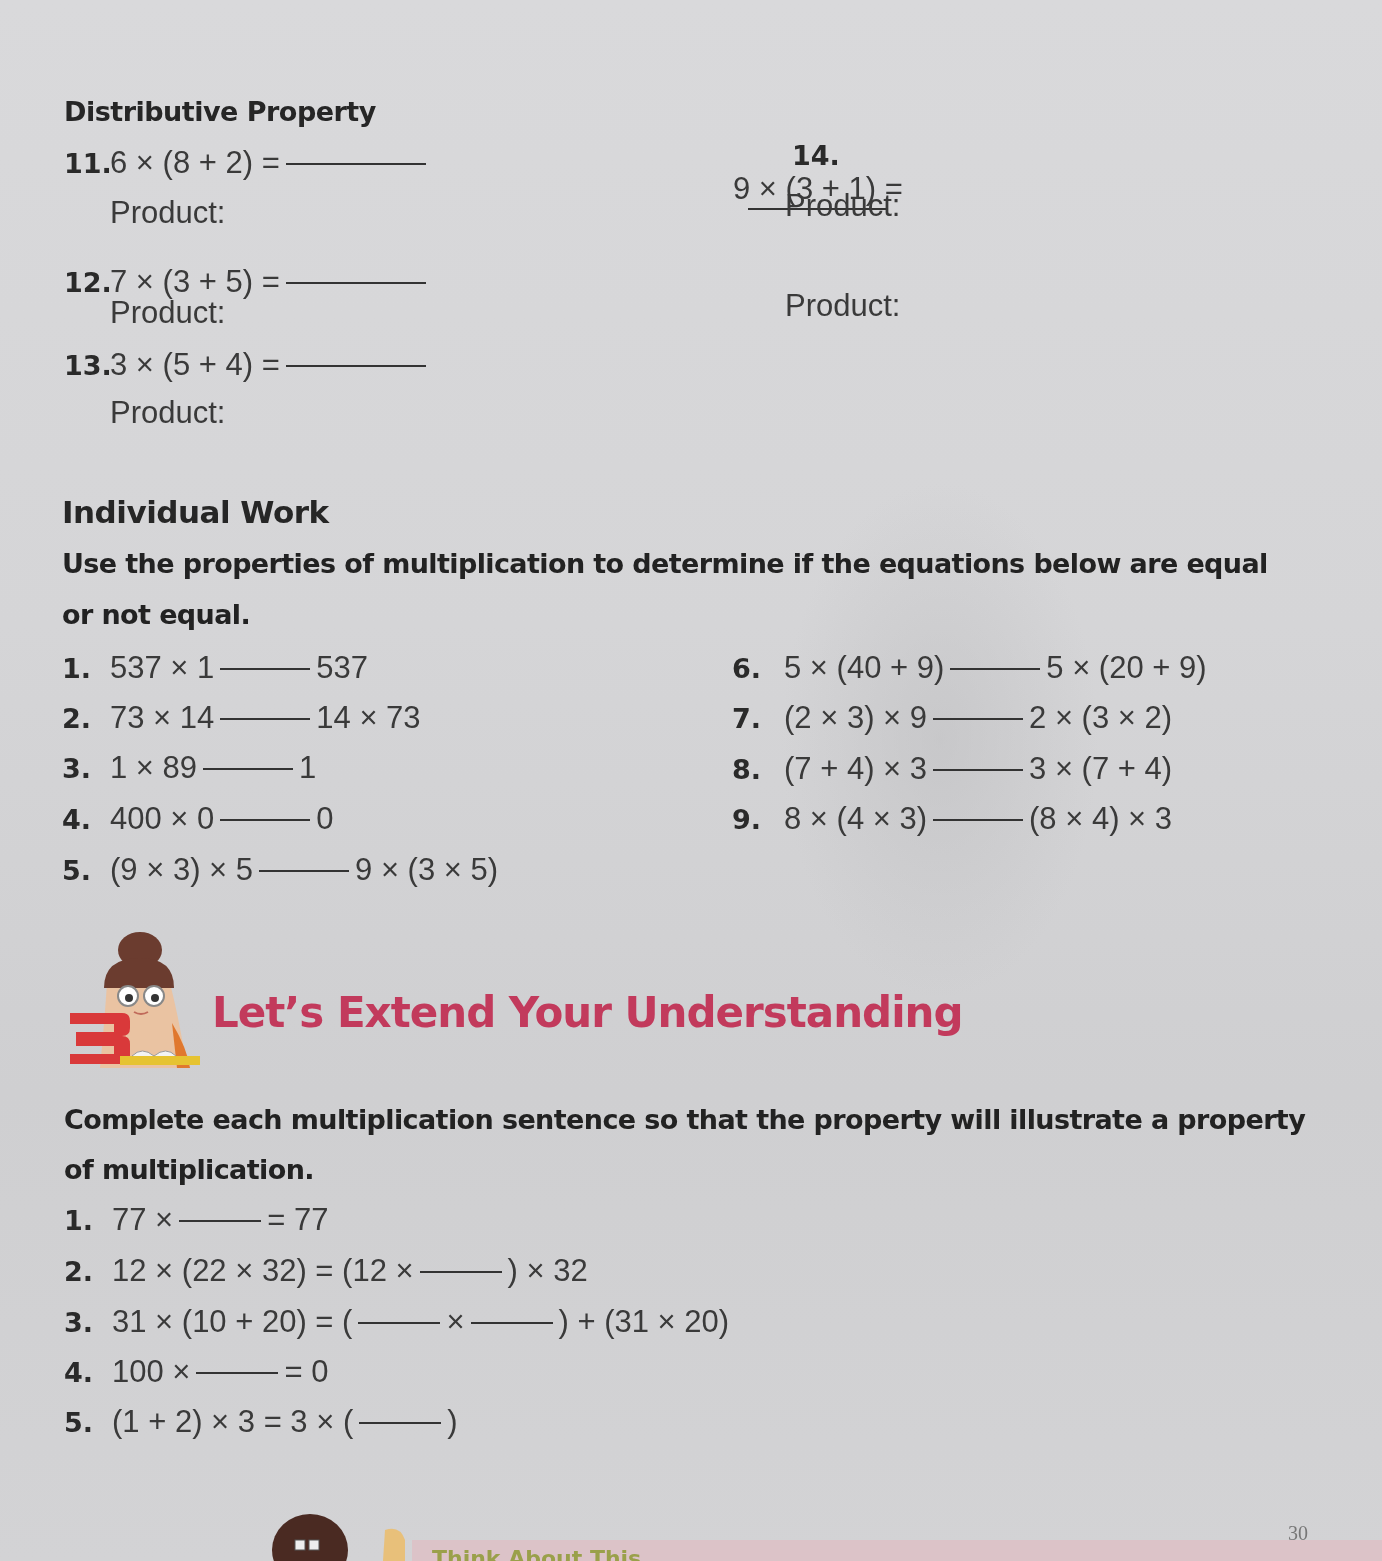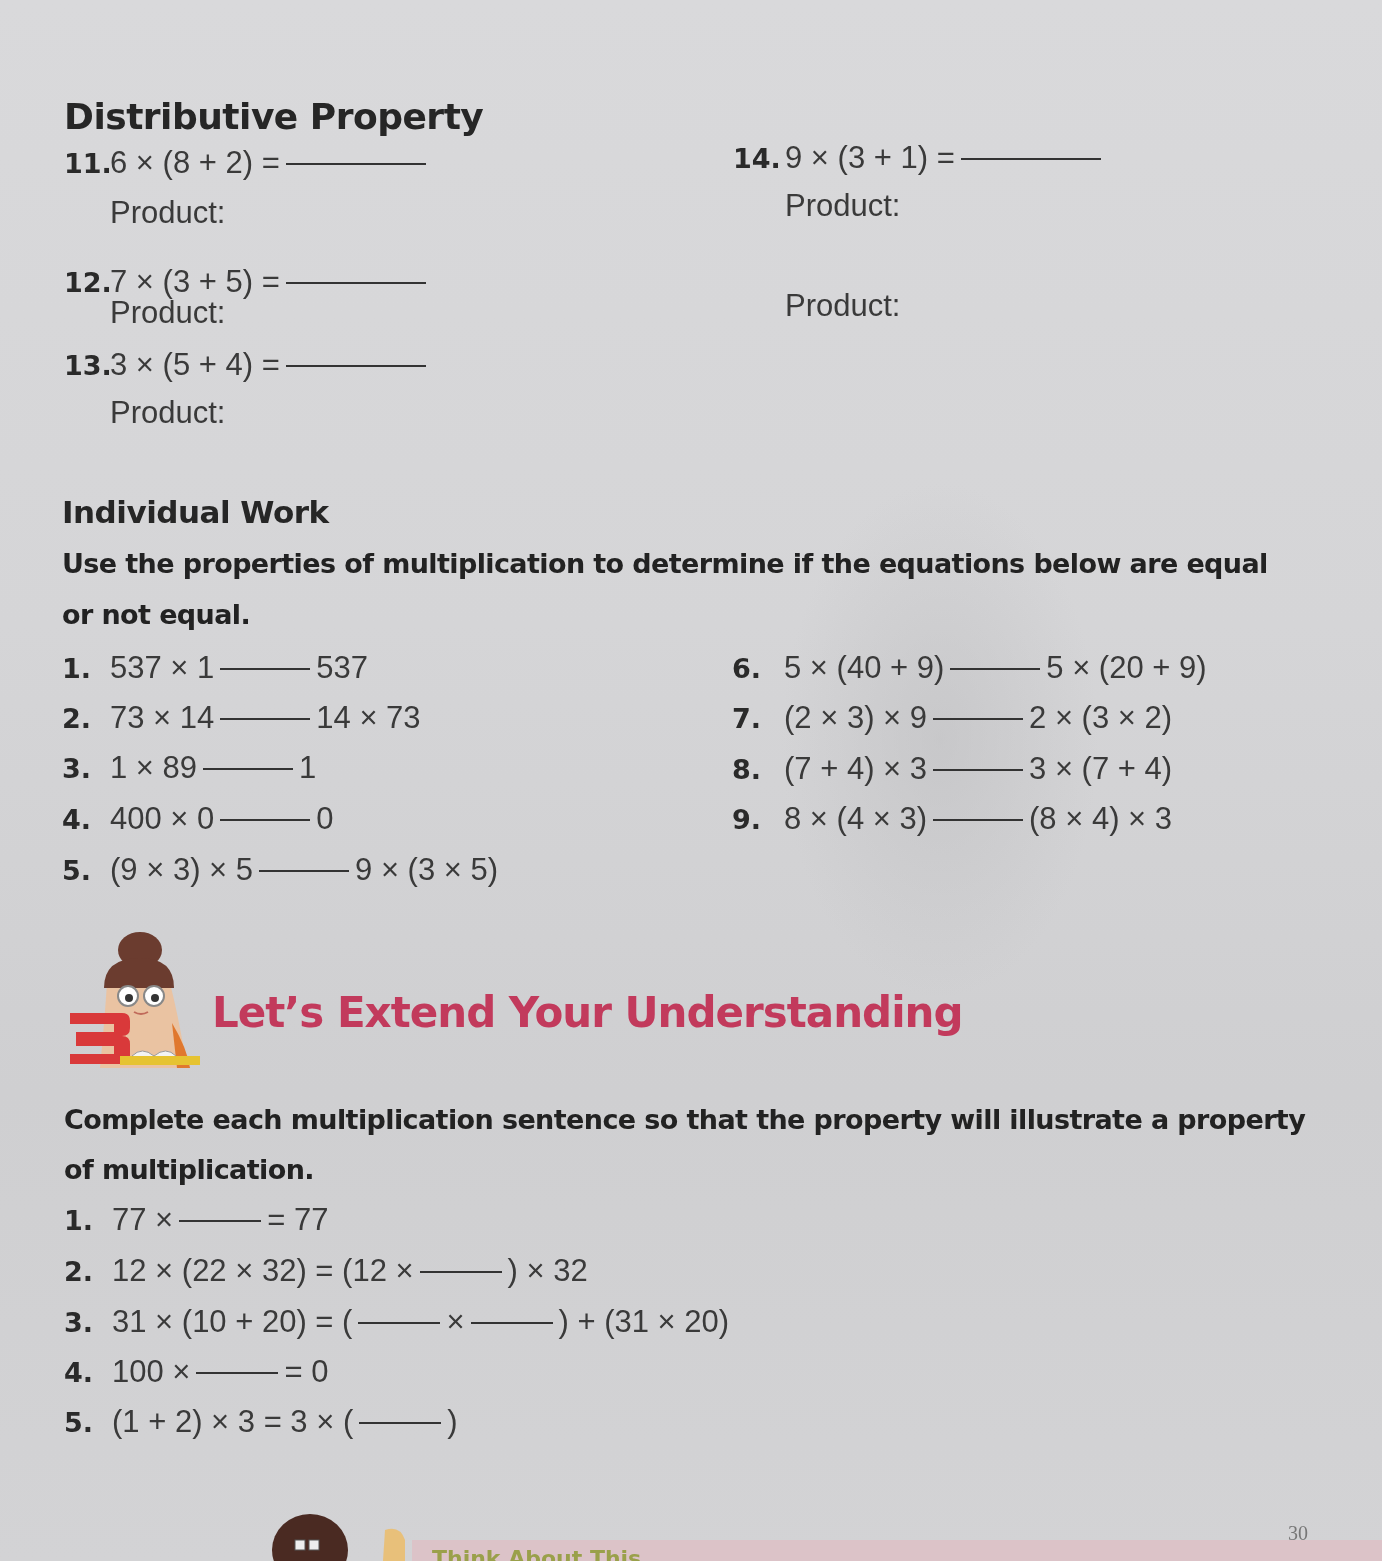--- a/index.html
+++ b/index.html
@@ -37,21 +37,21 @@
     .pink-bar { position: absolute; left: 412px; top: 1540px; width: 970px; height: 21px; background: #dcc3c8; }
     .think { position: absolute; left: 432px; top: 1546px; font-size: 22px; font-weight: bold; color: #9aa04a; font-family: "DejaVu Sans", sans-serif; }
     .pageno { position: absolute; left: 1288px; top: 1522px; font-size: 20px; color: #777; font-family: Liberation Serif, serif; }
   </style>
 </head>
 <body>
 
 <div class="page">
   <div class="ghost"></div>
 
-  <div class="heading" style="left:64px; top:96px; font-size:36px;">Distributive Property</div>
+  <div class="heading" style="left:64px; top:96px; font-size:27px;">Distributive Property</div>
 
   <div class="item" style="left:64px; top:145px;">
     <span class="num" style="width:46px;">11.</span>
     <span>6 × (8 + 2) =</span>
     <span class="blank" style="width:140px;"></span>
   </div>
   <div class="label" style="left:110px; top:195px;">Product:</div>
 
   <div class="item" style="left:64px; top:264px;">
     <span class="num" style="width:46px;">12.</span>
@@ -60,21 +60,21 @@
   </div>
   <div class="label" style="left:110px; top:295px;">Product:</div>
 
   <div class="item" style="left:64px; top:347px;">
     <span class="num" style="width:46px;">13.</span>
     <span>3 × (5 + 4) =</span>
     <span class="blank" style="width:140px;"></span>
   </div>
   <div class="label" style="left:110px; top:395px;">Product:</div>
 
-  <div class="item" style="left:733px; top:140px;">
+  <div class="item" style="left:733px; top:140px;flex-direction:column;">
     <span class="num" style="width:52px;">14.</span>
     <span>9 × (3 + 1) =</span>
     <span class="blank" style="width:140px;"></span>
   </div>
   <div class="label" style="left:785px; top:188px;">Product:</div>
 
   <div class="label" style="left:785px; top:288px;">Product:</div>
 
   <div class="heading" style="left:62px; top:494px; font-size:31px;">Individual Work</div>
   <div class="instr" style="left:62px; top:548px;">Use the properties of multiplication to determine if the equations below are equal</div>

